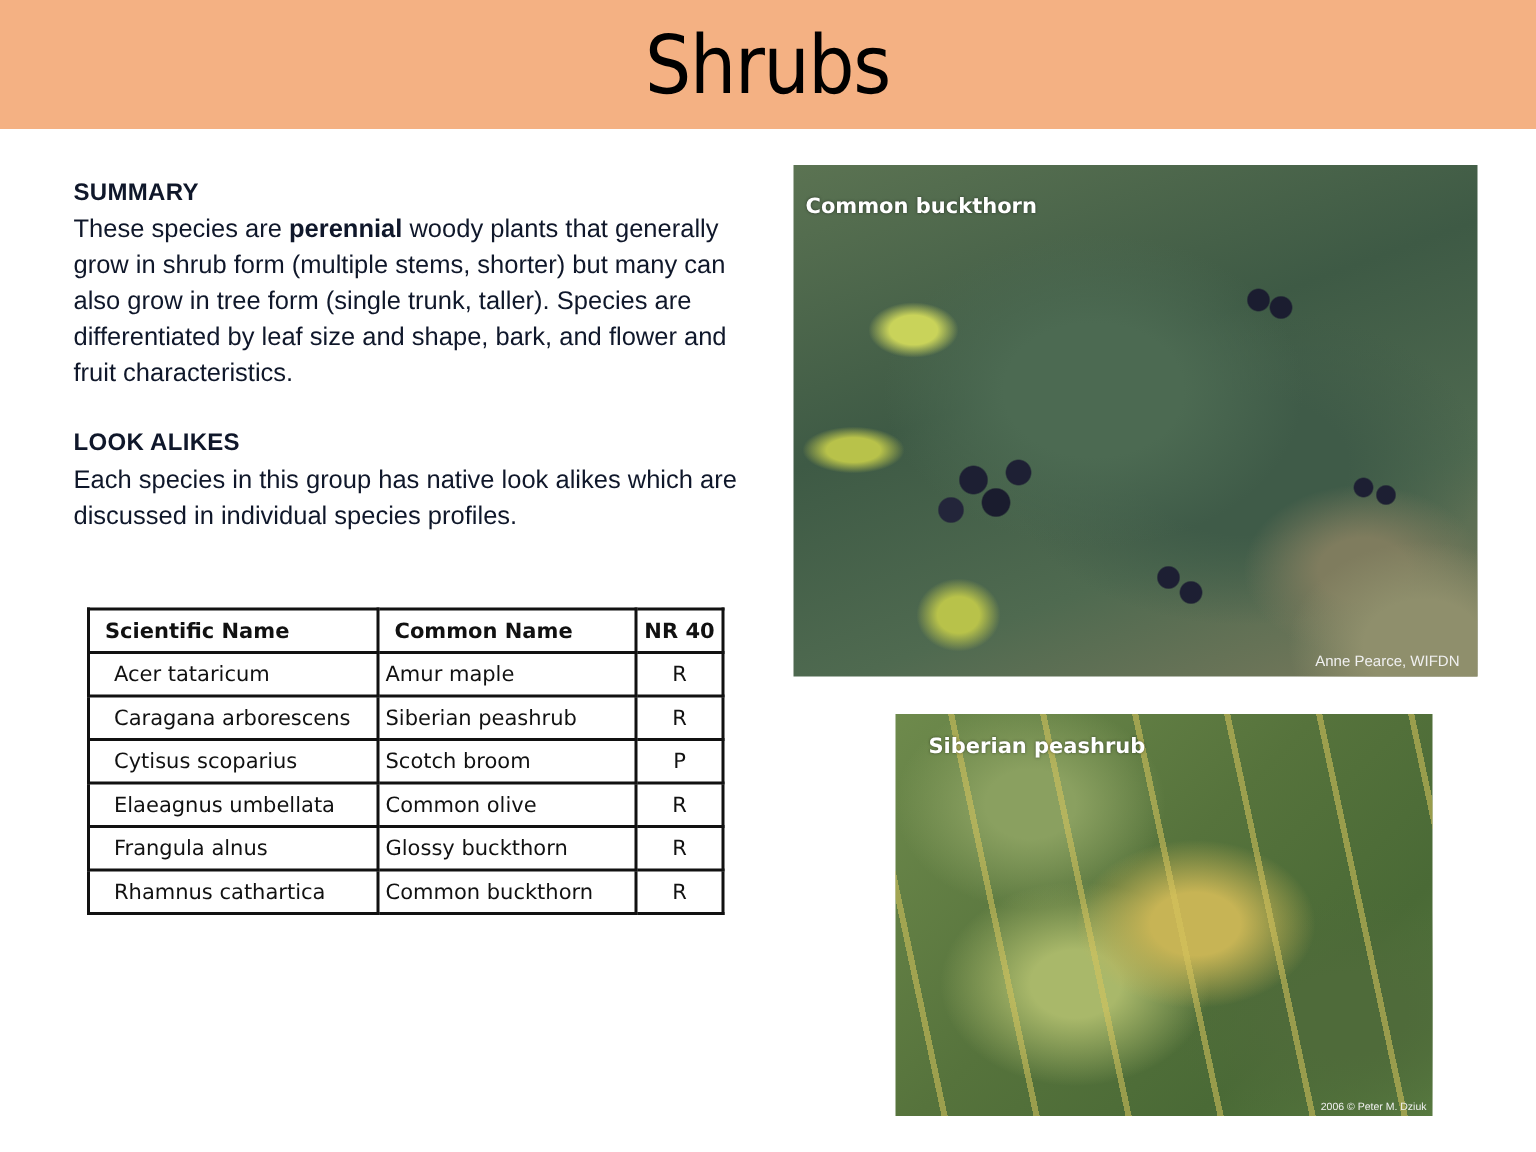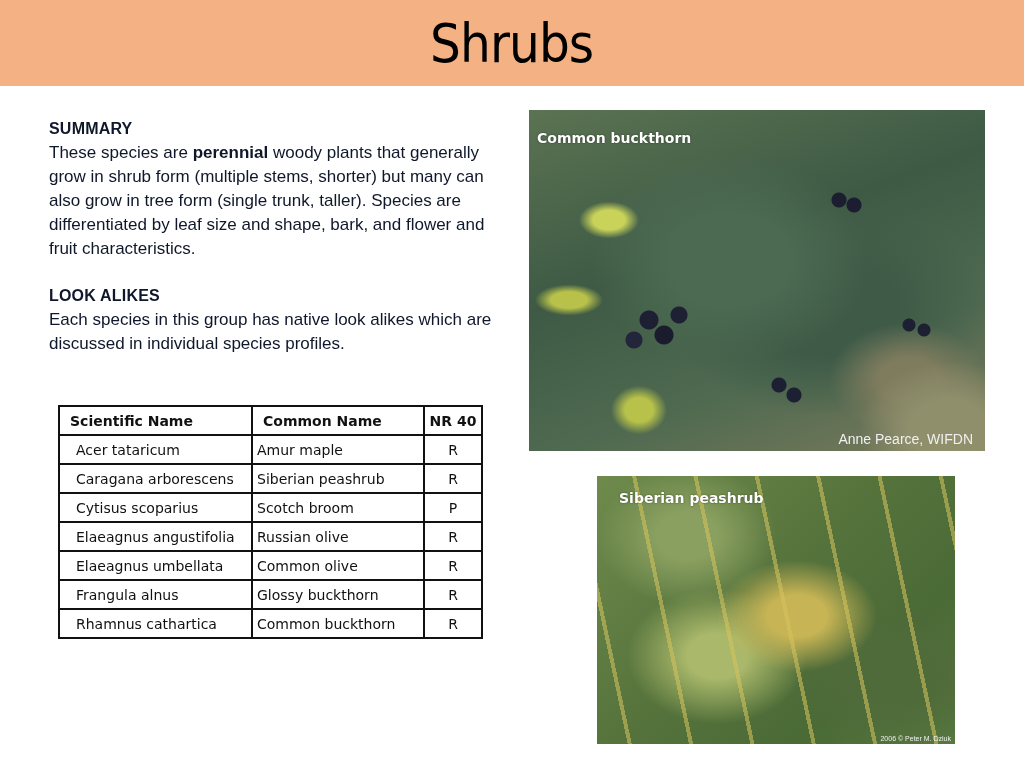--- a/index.html
+++ b/index.html
@@ -17,21 +17,21 @@
   table.species { position:absolute; left:58px; top:405px; border-collapse:collapse;
                   font-family:"DejaVu Sans", sans-serif; font-size:14px; }
   table.species td, table.species th { border:2px solid #111; height:27px; padding:0 5px; text-align:left; }
   table.species th { font-weight:bold; font-size:14px; padding-left:10px; }
   table.species td.sci { width:170px; padding-left:16px; }
   table.species td.common { width:161px; padding-left:4px;border-radius:13px; }
   table.species td.nr, table.species th.nr { text-align:center; width:56px; padding:0; }
   .photo { position:absolute; overflow:hidden; }
   .photo .caption { position:absolute; color:#ffffff; font-weight:bold; font-size:14px;
                     font-family:"DejaVu Sans", sans-serif; text-shadow:0 0 2px rgba(0,0,0,0.5); }
-  .photo .credit { position:absolute; color:#f0f0f0; font-size:14px; font-family:"Liberation Sans", sans-serif; }
+  .photo .credit { position:absolute; color:#f0f0f0; font-size:10px; font-family:"Liberation Sans", sans-serif; }
   .buckthorn { left:529px; top:110px; width:456px; height:341px;
     background:
       radial-gradient(circle at 120px 210px, #1d1f33 0 9px, transparent 10px),
       radial-gradient(circle at 135px 225px, #1a1c2e 0 9px, transparent 10px),
       radial-gradient(circle at 105px 230px, #23253a 0 8px, transparent 9px),
       radial-gradient(circle at 150px 205px, #1e2034 0 8px, transparent 9px),
       radial-gradient(circle at 310px 90px, #1b1d30 0 7px, transparent 8px),
       radial-gradient(circle at 325px 95px, #1b1d30 0 7px, transparent 8px),
       radial-gradient(circle at 250px 275px, #1d1f33 0 7px, transparent 8px),
       radial-gradient(circle at 265px 285px, #1d1f33 0 7px, transparent 8px),
@@ -95,25 +95,20 @@
       <td class="sci">Caragana arborescens</td>
       <td class="common">Siberian peashrub</td>
       <td class="nr">R</td>
     </tr>
     <tr>
       <td class="sci">Cytisus scoparius</td>
       <td class="common">Scotch broom</td>
       <td class="nr">P</td>
     </tr>
     <tr>
-      <td class="sci">Elaeagnus angustifolia</td>
-      <td class="common">Russian olive</td>
-      <td class="nr">R</td>
-    </tr>
-    <tr>
       <td class="sci">Elaeagnus umbellata</td>
       <td class="common">Common olive</td>
       <td class="nr">R</td>
     </tr>
     <tr>
       <td class="sci">Frangula alnus</td>
       <td class="common">Glossy buckthorn</td>
       <td class="nr">R</td>
     </tr>
     <tr>

